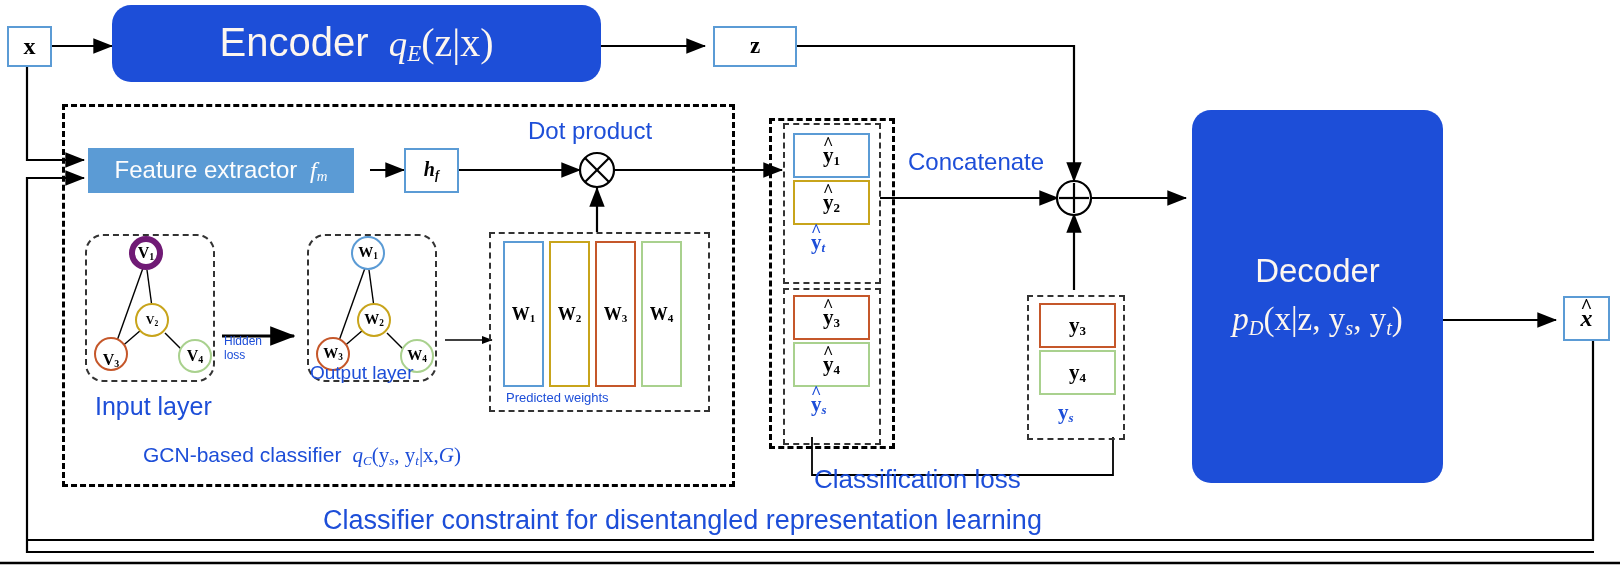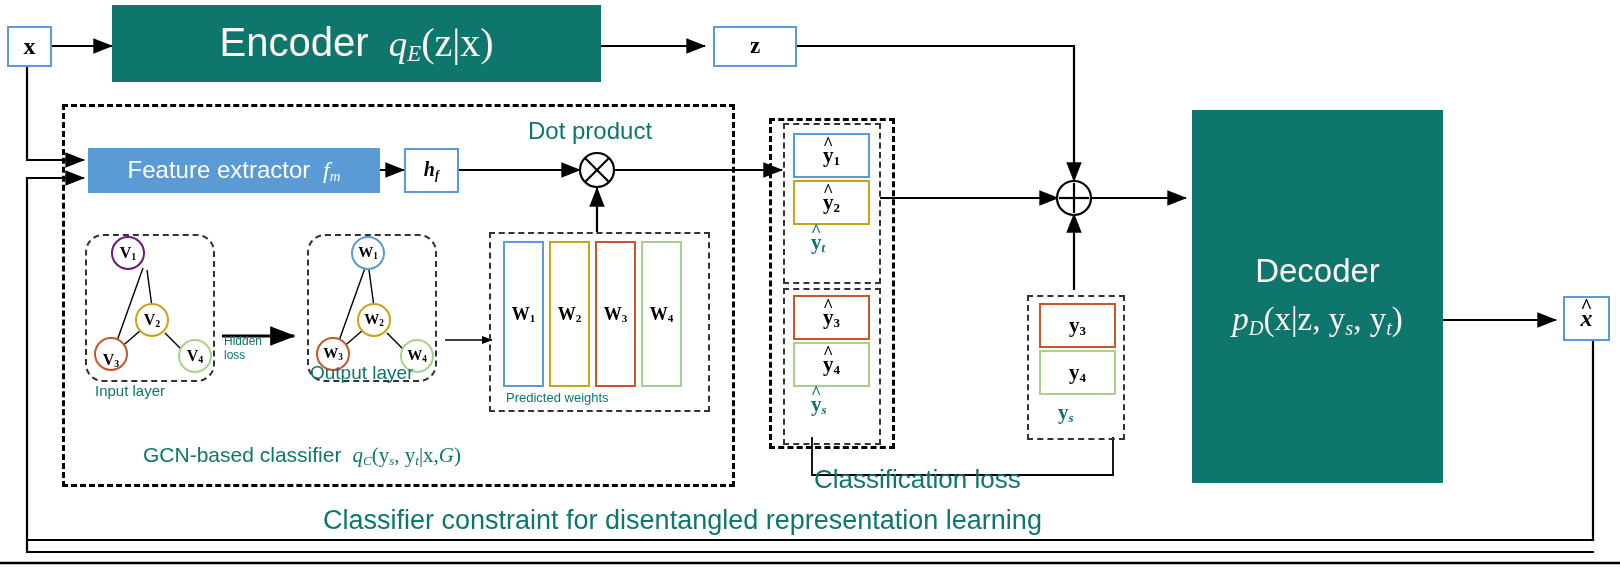--- a/index.html
+++ b/index.html
@@ -4,29 +4,29 @@
 <style>
   html,body{margin:0;padding:0;background:#fff;}
   body{font-family:"Liberation Sans", sans-serif;}
   #stage{position:relative;width:1620px;height:588px;background:#fff;overflow:hidden;}
   svg.layer{position:absolute;left:0;top:0;width:1620px;height:588px;overflow:visible;pointer-events:none;}
   .boxlbl{
     position:absolute;display:flex;align-items:center;justify-content:center;
     box-sizing:border-box;text-align:center;line-height:1.05;
   }
   .bluebox{border:2px solid #5B9BD5;background:#fff;color:#000;font-weight:bold;}
-  .orange{background:#0f766e;color:#fdf6ef;}
+  .orange{background:#1d4ed8;color:#fdf6ef;border-radius:19px;}
   .bluefill{background:#5B9BD5;color:#fdfdfd;}
   .nodecirc{
     position:absolute;border-radius:50%;background:#fff;box-sizing:border-box;
     display:flex;align-items:center;justify-content:center;font-weight:bold;color:#000;
   }
   .wbar{position:absolute;background:#fff;box-sizing:border-box;display:flex;
     align-items:center;justify-content:center;font-weight:bold;color:#000;}
-  .plain{position:absolute;color:#0f766e;white-space:nowrap;}
+  .plain{position:absolute;color:#1d4ed8;white-space:nowrap;}
   sub{font-size:0.62em;vertical-align:-0.22em;}
   .it{font-family:"Liberation Serif", serif;font-style:italic;}
   .srf{font-family:"Liberation Serif", serif;}
   .hatwrap{position:relative;display:inline-block;}
   .hat{position:absolute;left:0;right:0;top:-0.48em;text-align:center;font-size:0.85em;font-style:normal;font-weight:bold;}
   .ybox{position:absolute;background:#fff;box-sizing:border-box;display:flex;align-items:center;justify-content:center;font-weight:bold;}
   .dash{position:absolute;box-sizing:border-box;background:transparent;}
 </style>
 </head>
 <body>
@@ -116,49 +116,49 @@
       <span class="srf it" style="font-size:0.92em;">&nbsp;<span>q</span><sub style="font-style:italic;">E</sub></span><span class="srf" style="font-style:normal;">(z|x)</span>
     </span>
   </div>
 
   <div class="boxlbl bluebox" style="left:713px;top:26px;width:84px;height:41px;font-size:23px;">
     <span class="srf">z</span>
   </div>
 
   <div class="dash" style="left:62px;top:104px;width:673px;height:383px;border:3px dashed #000;"></div>
 
-  <div class="boxlbl bluefill" style="left:88px;top:148px;width:292px;height:45px;font-size:24px;">
+  <div class="boxlbl bluefill" style="left:88px;top:148px;width:266px;height:45px;font-size:24px;">
     <span>
       <span>Feature extractor</span>
       <span class="srf it">&nbsp;<span>f</span><sub style="font-style:italic;">m</sub></span>
     </span>
   </div>
 
   <div class="boxlbl bluebox" style="left:404px;top:148px;width:55px;height:45px;font-size:20px;">
     <span class="srf it"><span>h</span><sub style="font-style:italic;">f</sub></span>
   </div>
 
   <div class="plain" style="left:528px;top:117px;font-size:24px;">
     <span>Dot product</span>
   </div>
 
   <div class="dash" style="left:85px;top:234px;width:130px;height:148px;border:2px dashed #333;border-radius:18px;"></div>
-  <div class="nodecirc" style="left:111px;top:236px;width:34px;height:34px;border:2px solid #701a75;font-size:16px;">
+  <div class="nodecirc" style="left:129px;top:236px;width:34px;height:34px;border:6px solid #701a75;font-size:16px;">
     <span class="srf"><span>V</span><sub>1</sub></span>
   </div>
-  <div class="nodecirc" style="left:135px;top:303px;width:34px;height:34px;border:2px solid #C8A41B;font-size:16px;">
+  <div class="nodecirc" style="left:135px;top:303px;width:34px;height:34px;border:2px solid #C8A41B;font-size:12px;">
     <span class="srf"><span>V</span><sub>2</sub></span>
   </div>
   <div class="nodecirc" style="left:94px;top:337px;width:34px;height:34px;border:2px solid #C5572A;font-size:16px;align-items:flex-end;">
     <span class="srf"><span>V</span><sub>3</sub></span>
   </div>
   <div class="nodecirc" style="left:178px;top:339px;width:34px;height:34px;border:2px solid #A9D18E;font-size:16px;">
     <span class="srf"><span>V</span><sub>4</sub></span>
   </div>
-  <div class="plain" style="left:95px;top:382px;font-size:15px;">
+  <div class="plain" style="left:95px;top:392px;font-size:25px;">
     <span>Input layer</span>
   </div>
 
   <div class="plain" style="left:224px;top:335px;font-size:12px;line-height:1.15;">
     <div>Hidden</div>
     <div>loss</div>
   </div>
 
   <div class="dash" style="left:307px;top:234px;width:130px;height:148px;border:2px dashed #333;border-radius:18px;"></div>
   <div class="nodecirc" style="left:351px;top:236px;width:34px;height:34px;border:2px solid #5B9BD5;font-size:15px;">
@@ -216,20 +216,23 @@
   <div class="ybox" style="left:793px;top:295px;width:77px;height:45px;border:2px solid #C5572A;font-size:21px;">
     <span class="srf"><span class="hatwrap"><span class="hat">^</span><span>y</span></span><sub>3</sub></span>
   </div>
   <div class="ybox" style="left:793px;top:342px;width:77px;height:45px;border:2px solid #A9D18E;font-size:21px;">
     <span class="srf"><span class="hatwrap"><span class="hat">^</span><span>y</span></span><sub>4</sub></span>
   </div>
   <div class="plain srf" style="left:811px;top:392px;font-size:21px;font-weight:bold;">
     <span class="hatwrap"><span class="hat">^</span><span>y</span></span><sub class="it">s</sub>
   </div>
 
+  <div class="plain" style="left:908px;top:148px;font-size:24px;">
+    <span>Concatenate</span>
+  </div>
 
   <div class="dash" style="left:1027px;top:295px;width:98px;height:145px;border:2px dashed #333;"></div>
   <div class="ybox" style="left:1039px;top:303px;width:77px;height:45px;border:2px solid #C5572A;font-size:21px;">
     <span class="srf"><span>y</span><sub>3</sub></span>
   </div>
   <div class="ybox" style="left:1039px;top:350px;width:77px;height:45px;border:2px solid #A9D18E;font-size:21px;">
     <span class="srf"><span>y</span><sub>4</sub></span>
   </div>
   <div class="plain srf" style="left:1058px;top:400px;font-size:21px;font-weight:bold;">
     <span>y</span><sub class="it">s</sub>

